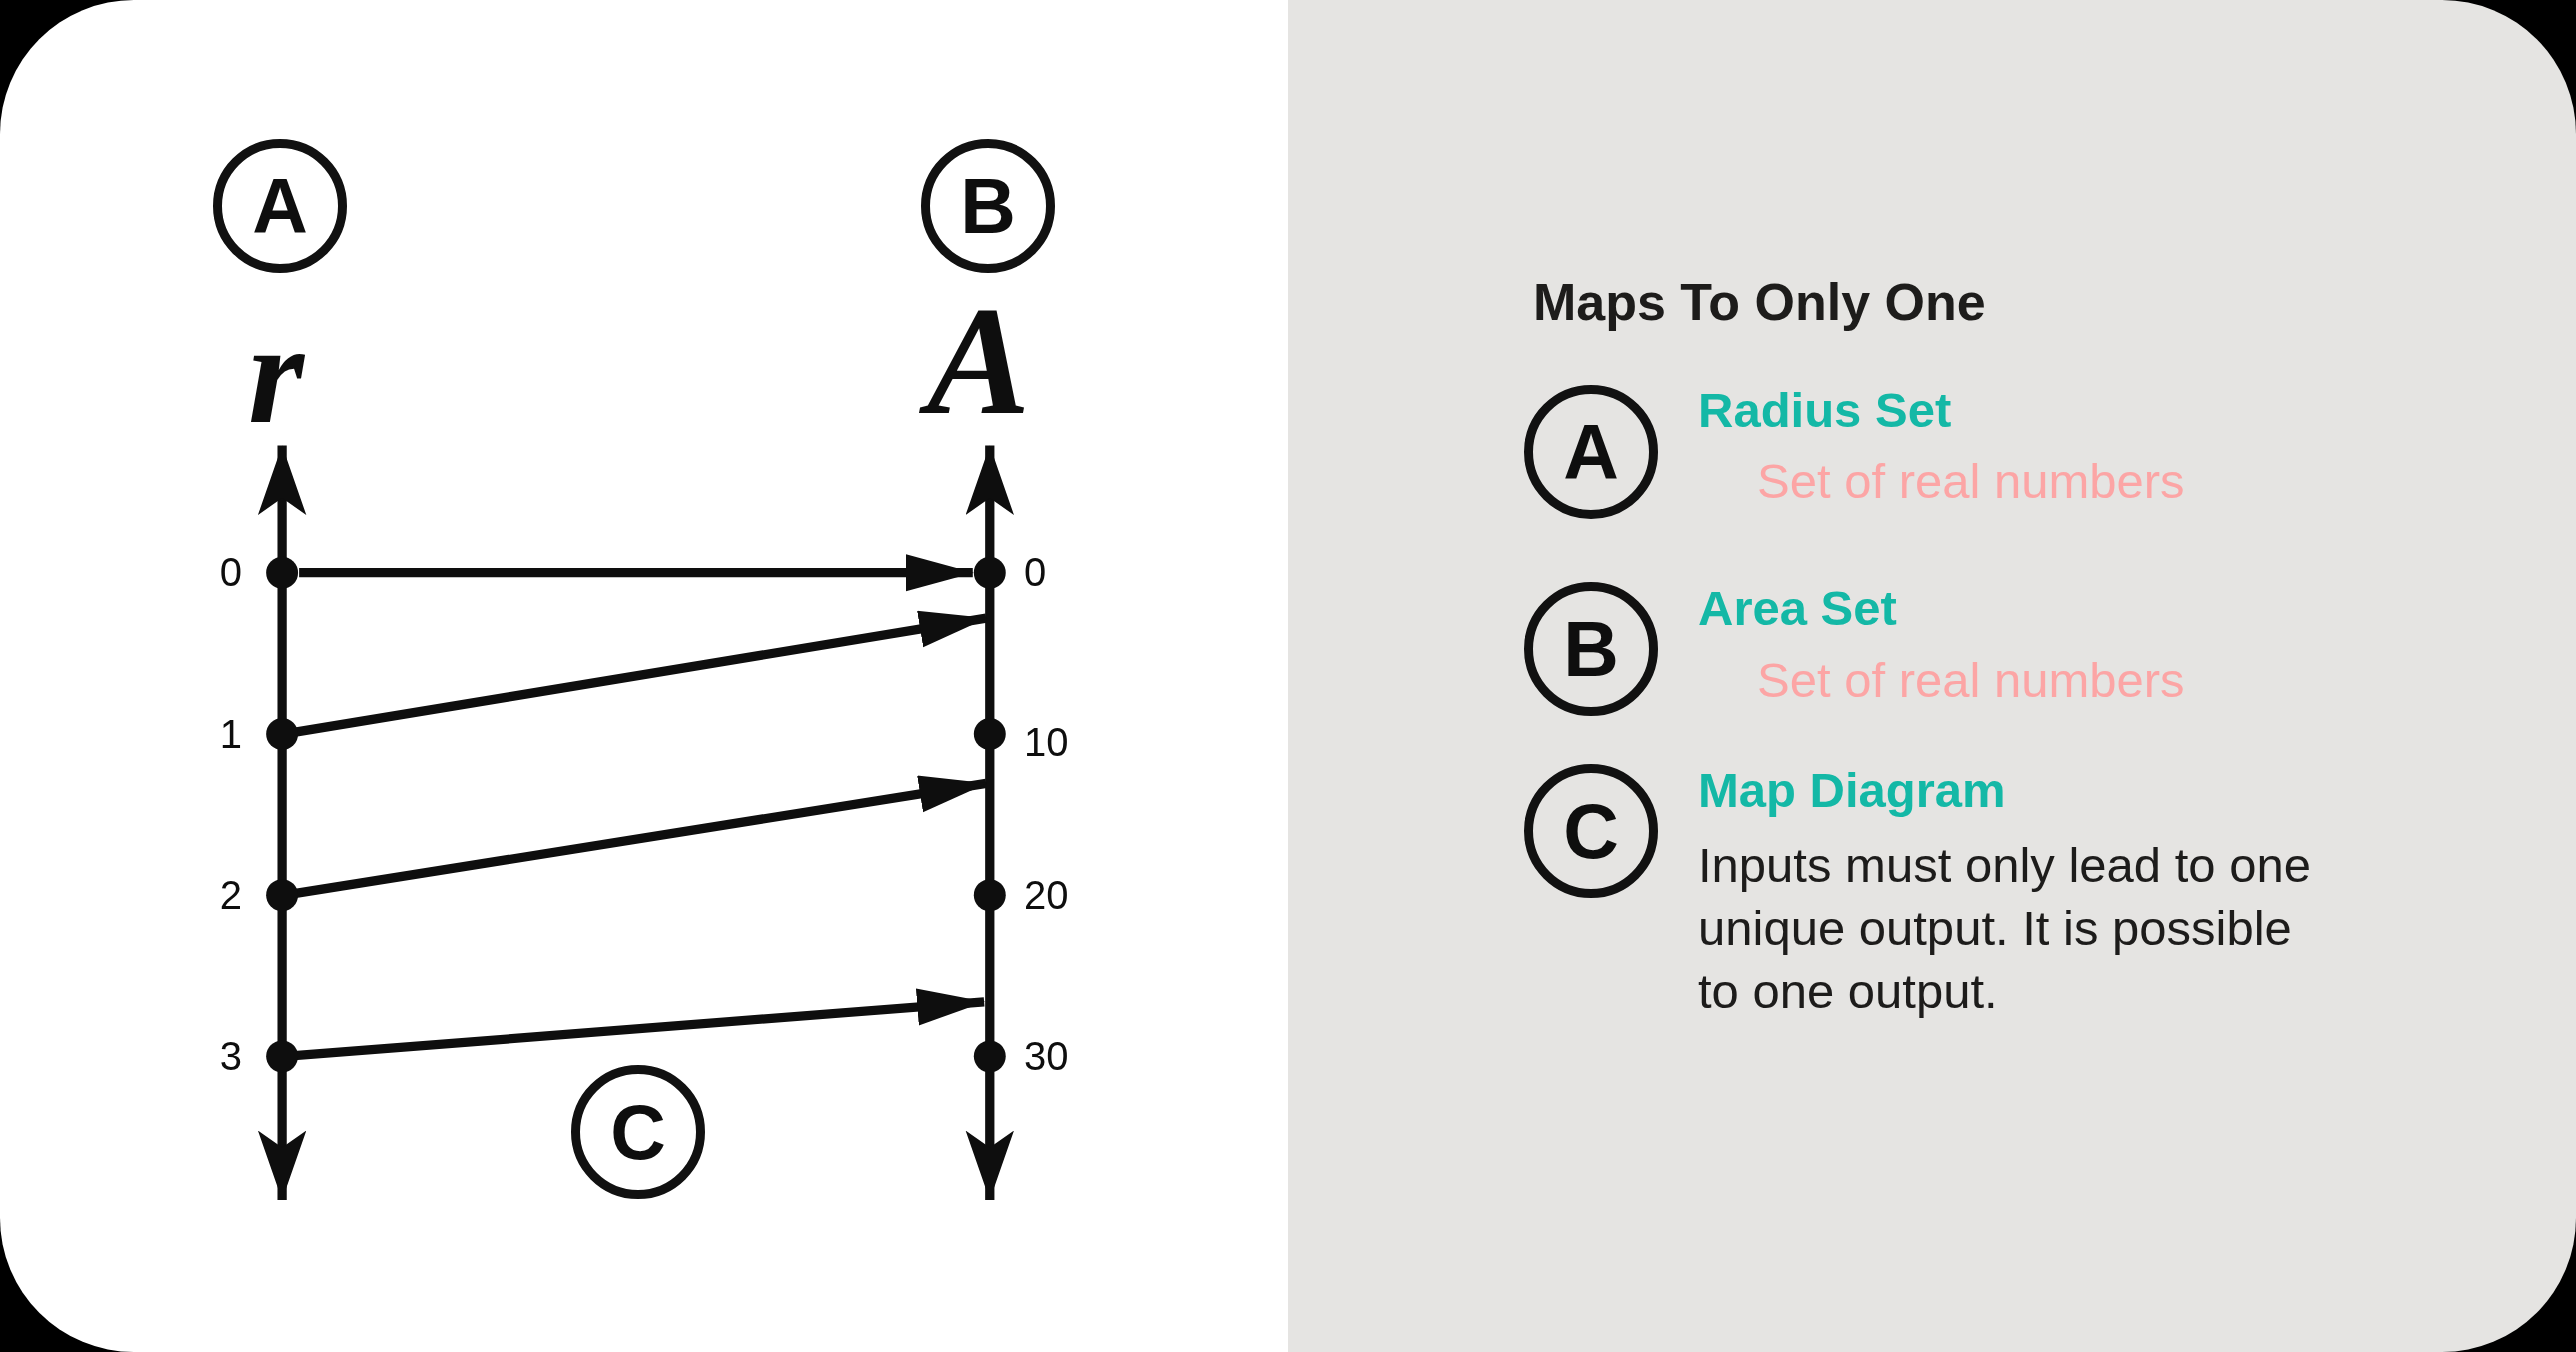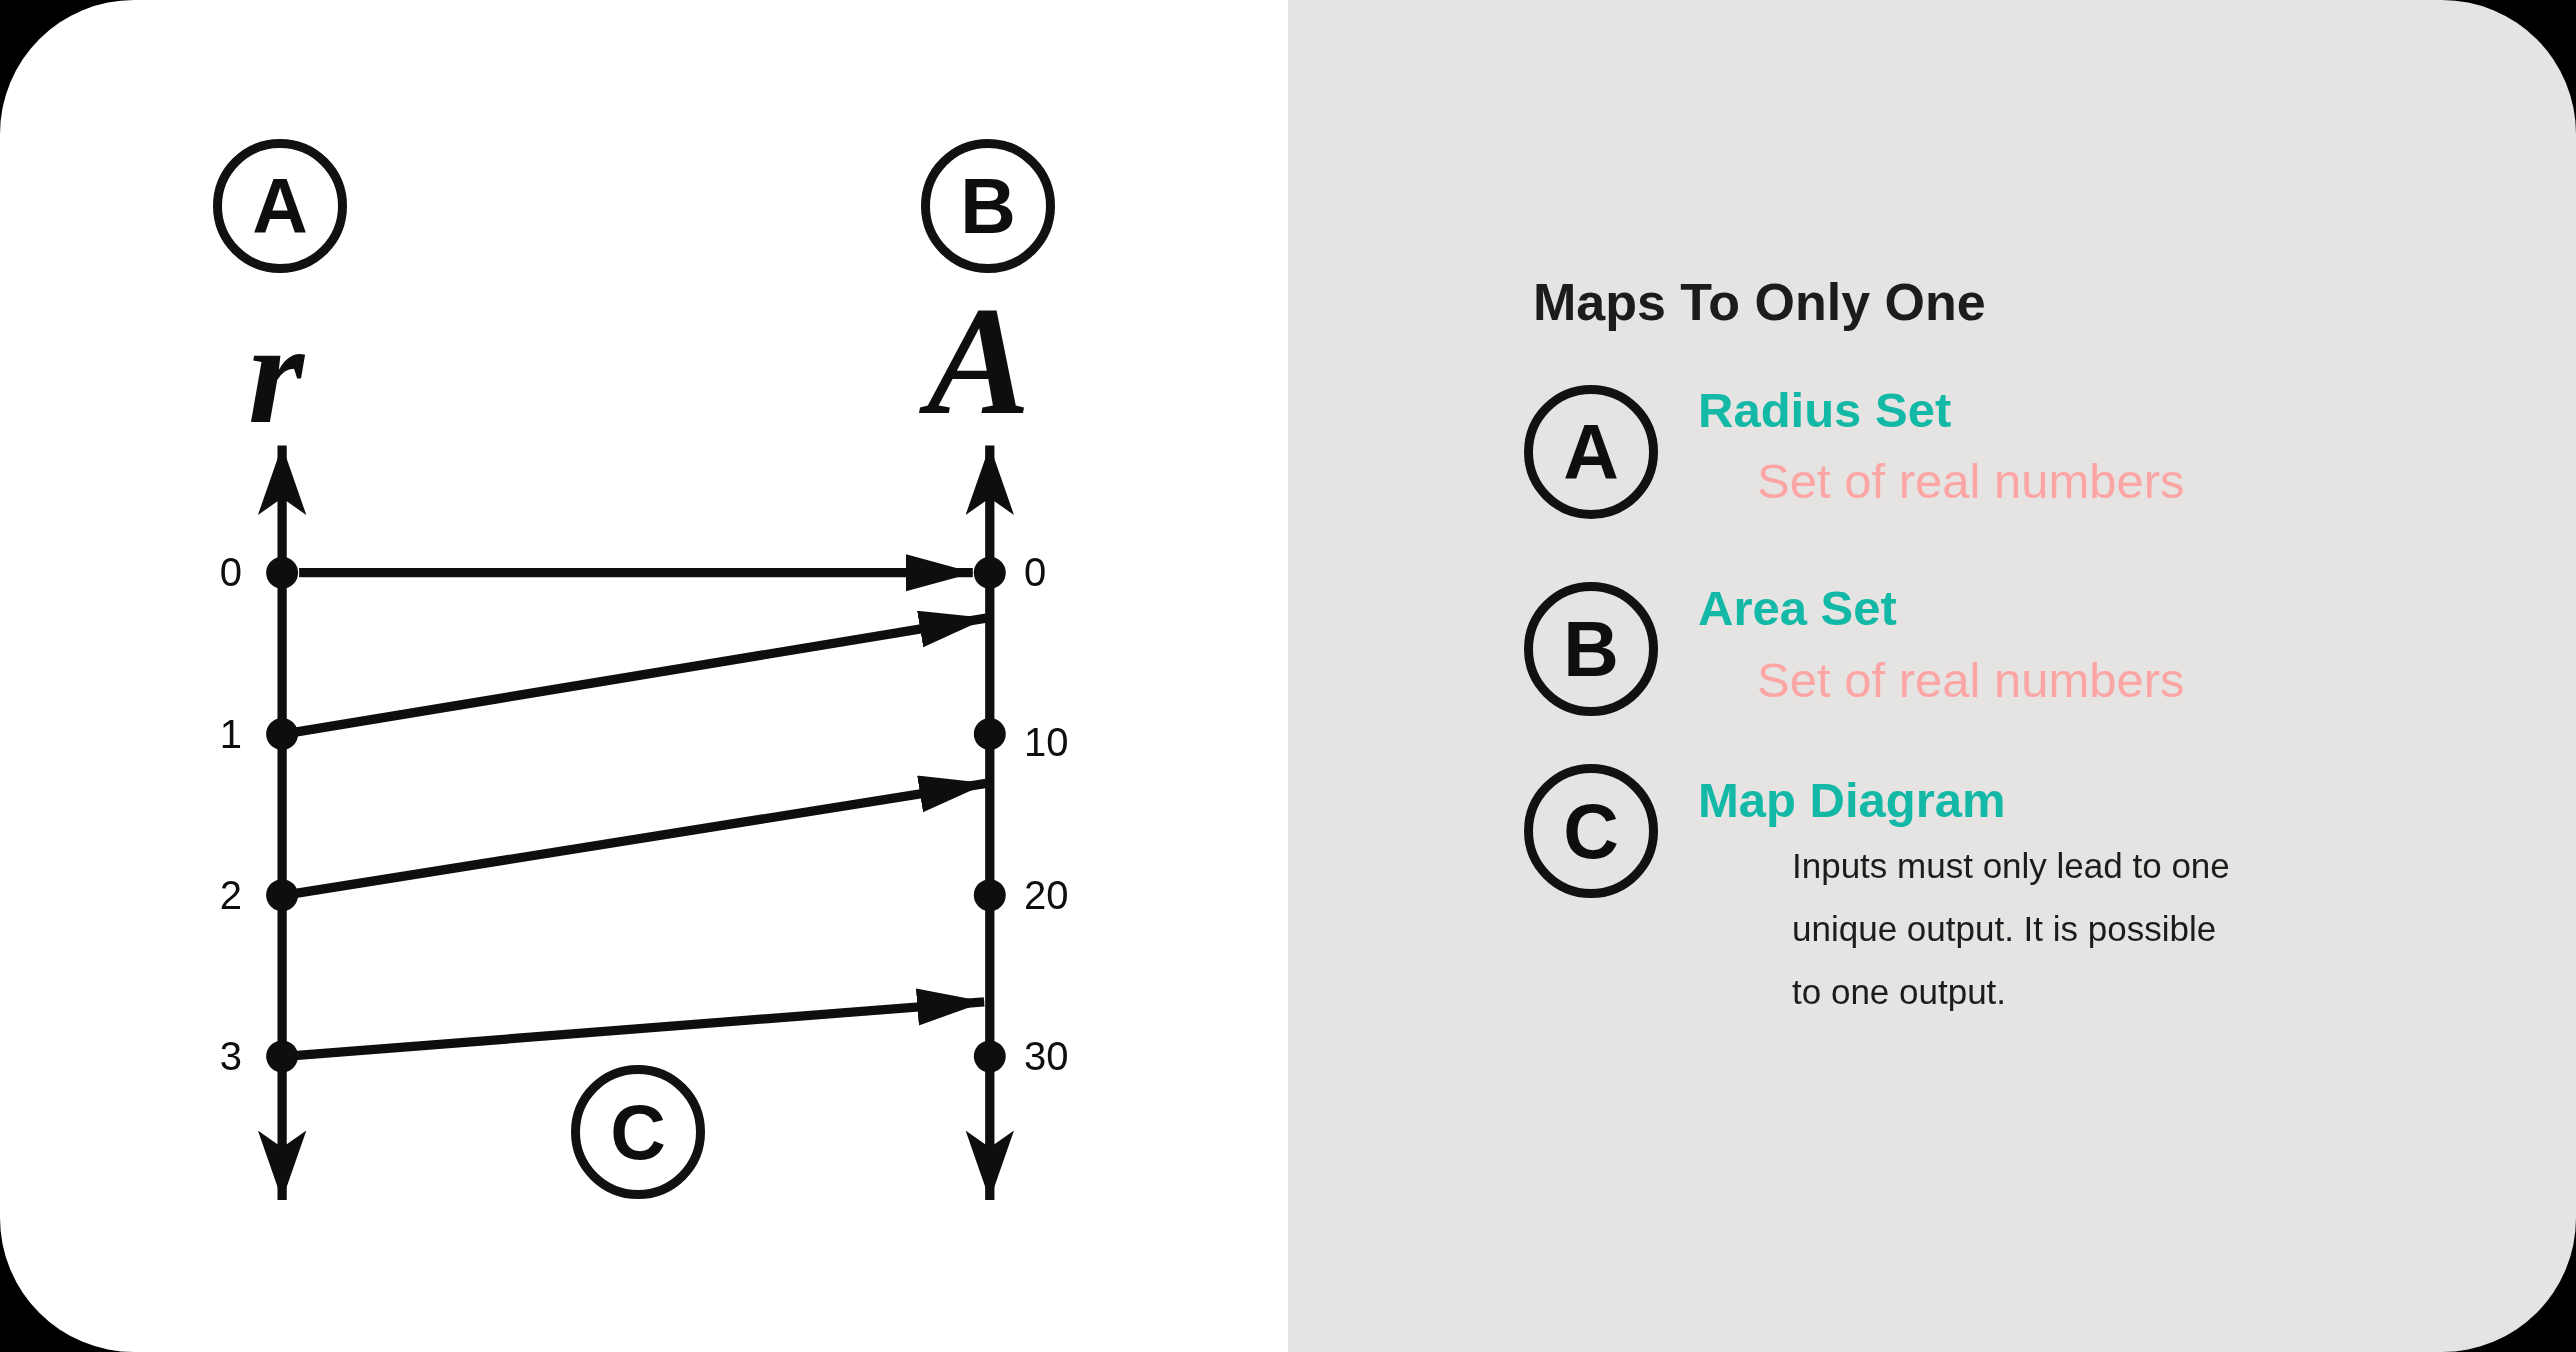--- a/index.html
+++ b/index.html
@@ -44,22 +44,22 @@
   }
   .item-title {
     position:absolute; left:1698px;
     font-size:49px; line-height:49px; font-weight:bold; color:#14b8a6;
   }
   .item-desc {
     position:absolute; left:1757px;
     font-size:49px; line-height:49px; font-weight:normal; color:#fca5a5;
   }
   .item-para {
-    position:absolute; left:1792px; top:834px;
-    font-size:35px; line-height:63px; font-weight:normal; color:#1d1c1b;
+    position:absolute; left:1698px; top:834px;
+    font-size:49px; line-height:63px; font-weight:normal; color:#1d1c1b;
     width:773px;
   }
 </style>
 </head>
 <body>
 
 <div class="stage">
   <div class="card">
 
     <div class="half left"></div>
@@ -113,21 +113,21 @@
 
     <div class="badge" style="left:1524px; top:385px;">A</div>
     <div class="item-title" style="top:386px;">Radius Set</div>
     <div class="item-desc" style="top:457px;">Set of real numbers</div>
 
     <div class="badge" style="left:1524px; top:582px;">B</div>
     <div class="item-title" style="top:584px;">Area Set</div>
     <div class="item-desc" style="top:656px;">Set of real numbers</div>
 
     <div class="badge" style="left:1524px; top:764px;">C</div>
-    <div class="item-title" style="top:766px;margin-top:10px;">Map Diagram</div>
+    <div class="item-title" style="top:766px;">Map Diagram</div>
     <div class="item-para">
       <div>Inputs must only lead to one</div>
       <div>unique output. It is possible</div>
       <div>to one output.</div>
     </div>
 
   </div>
 </div>
 
 

